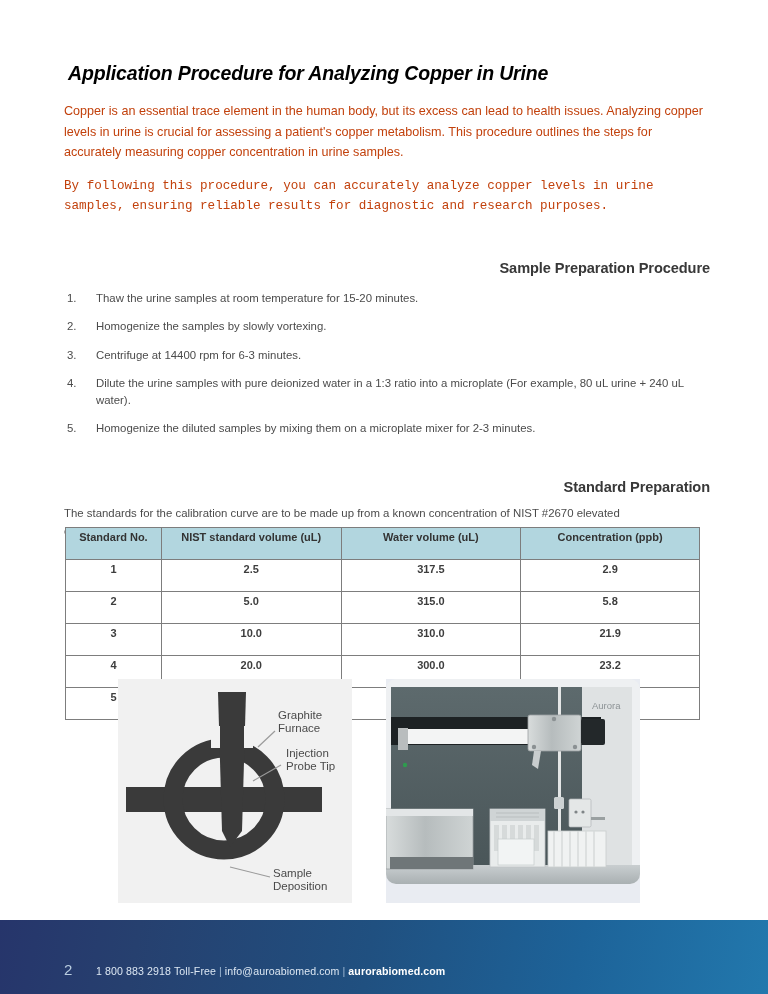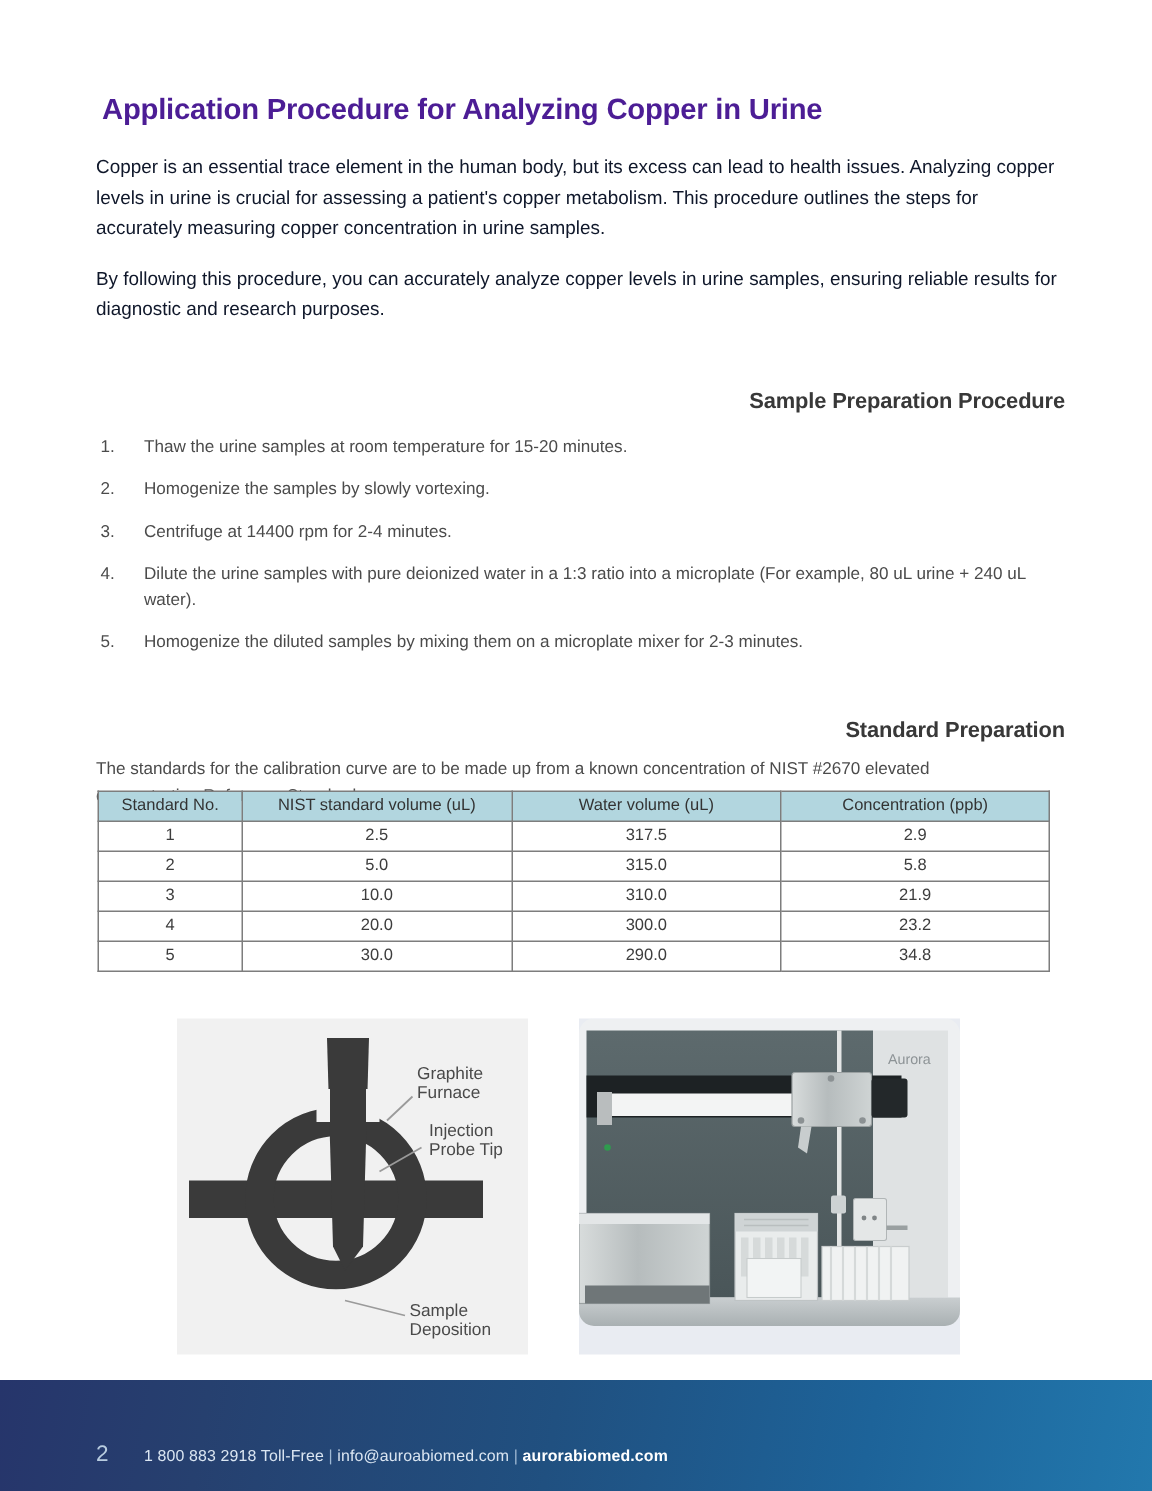--- a/index.html
+++ b/index.html
@@ -27,34 +27,35 @@
   .content {
     position: absolute;
     left: 64px;
     top: 62px;
     width: 646px;
   }
 
   .doc-title {
     font-size: 19.5px;
     font-weight: bold;
-    color: #4c1d95;
+    color: #000000;
     letter-spacing: -0.15px;
     line-height: 1.2;
     margin-left: 4px;
     margin-bottom: 16px;
+    font-style: italic;
   }
 
   .lede {
     font-size: 12.6px;
     line-height: 1.62;
-    color: #0f172a;
+    color: #c2410c;
     margin-bottom: 13px;
   }
-  .lede.second { margin-bottom: 0; }
+  .lede.second { margin-bottom: 0; font-family: Liberation Mono, monospace; }
 
   .section-head {
     font-size: 14.6px;
     font-weight: bold;
     color: #383838;
     margin-top: 44px;
     margin-bottom: 14px;
     letter-spacing: -0.1px;
     text-align: right;
   }
@@ -99,22 +100,22 @@
     top: 527px;
     width: 635px;
     border-collapse: collapse;
     font-size: 11px;
     color: #3d3d3d;
   }
   .std-table th,
   .std-table td {
     border: 1px solid #7d7d7d;
     text-align: center;
-    padding: 3px 2px 4px;
-    font-weight: normal;
+    padding: 3px 2px 16px;
+    font-weight: bold;
     height: 19px;
   }
   .std-table thead th {
     background: #b2d6df;
     color: #333;
     height: 20px;
   }
   .std-table col.c1 { width: 96px; }
   .std-table col.c2 { width: 180px; }
   .std-table col.c3 { width: 180px; }
@@ -213,21 +214,21 @@
 
     <p class="lede">Copper is an essential trace element in the human body, but its excess can lead to health issues. Analyzing copper levels in urine is crucial for assessing a patient's copper metabolism. This procedure outlines the steps for accurately measuring copper concentration in urine samples.</p>
 
     <p class="lede second">By following this procedure, you can accurately analyze copper levels in urine samples, ensuring reliable results for diagnostic and research purposes.</p>
 
     <h2 class="section-head">Sample Preparation Procedure</h2>
 
     <ol class="steps">
       <li>Thaw the urine samples at room temperature for 15-20 minutes.</li>
       <li>Homogenize the samples by slowly vortexing.</li>
-      <li>Centrifuge at 14400 rpm for 2-4 minutes.</li>
+      <li>Centrifuge at 14400 rpm for 6-3 minutes.</li>
       <li>Dilute the urine samples with pure deionized water in a 1:3 ratio into a microplate (For example, 80 uL urine + 240 uL water).</li>
       <li>Homogenize the diluted samples by mixing them on a microplate mixer for 2-3 minutes.</li>
     </ol>
 
     <h2 class="section-head tight">Standard Preparation</h2>
 
     <p class="std-note">The standards for the calibration curve are to be made up from a known concentration of NIST #2670 elevated concentration Reference Standards.</p>
   </div>
 
   <table class="std-table">

